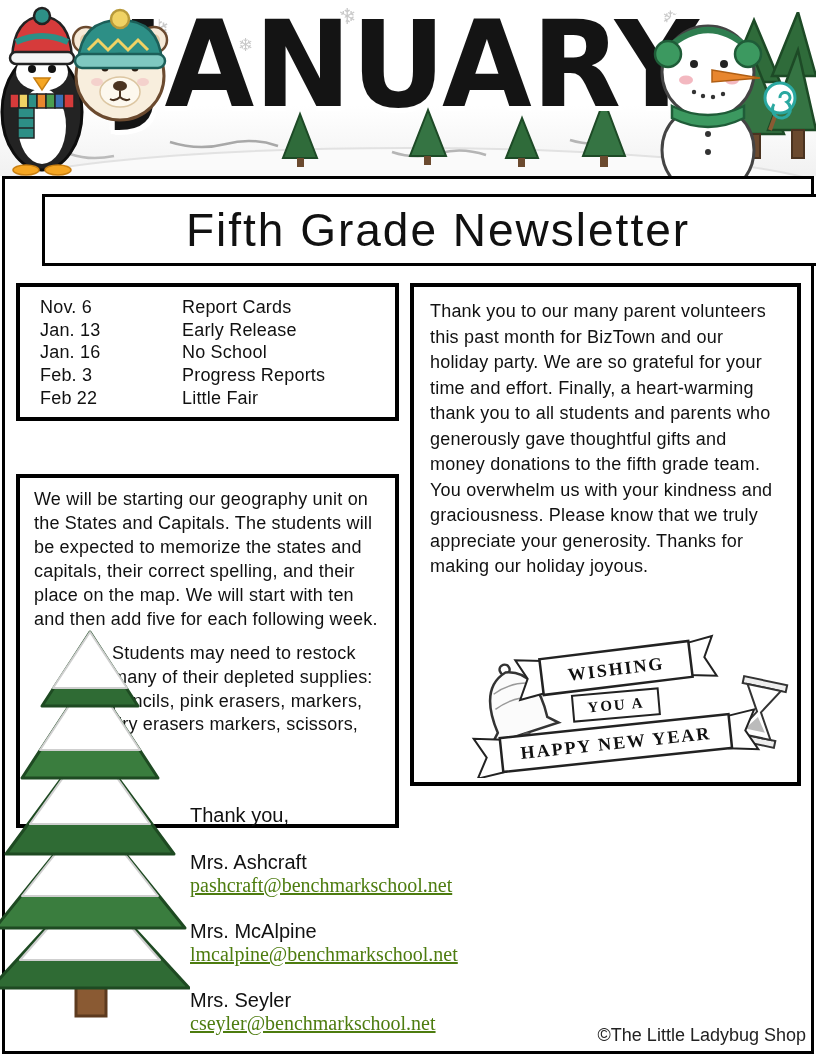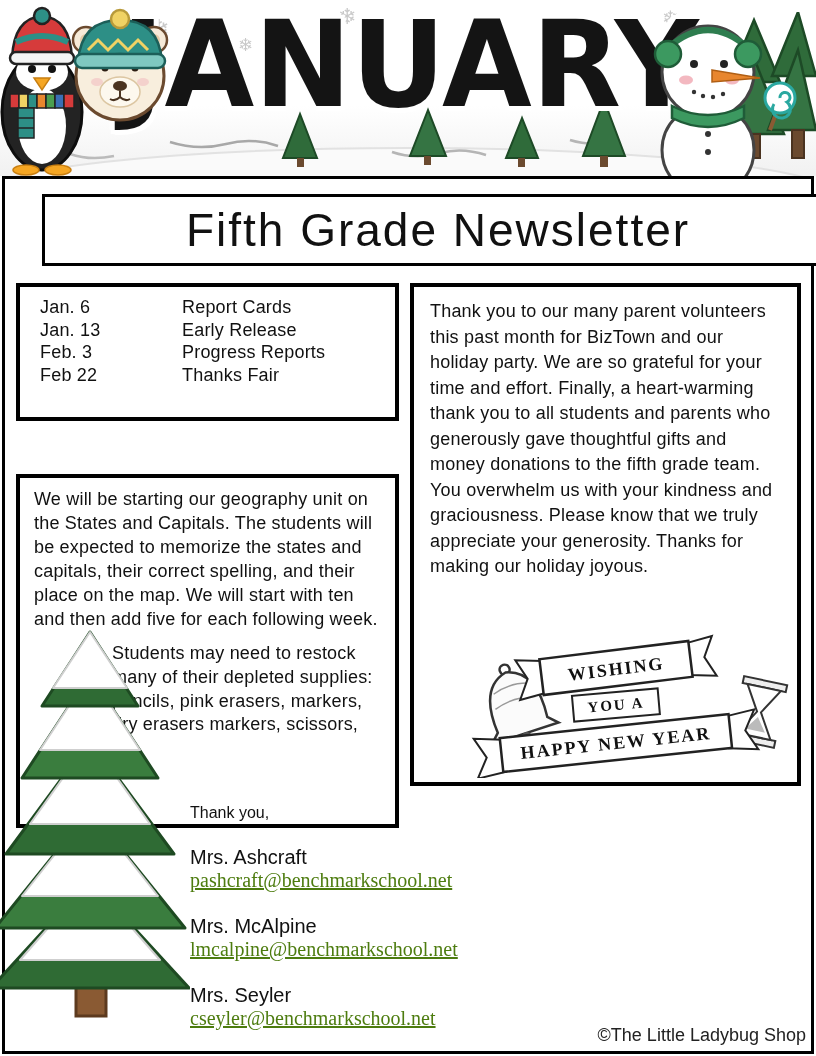--- a/index.html
+++ b/index.html
@@ -54,21 +54,21 @@
   .thanks-box{ left:410px; top:283px; width:391px; height:503px; padding:12px 14px 10px 16px; line-height:1.42; }
   .ribbon-wrap { position:absolute; right:6px; bottom:4px; width:350px; height:150px; }
   .ribbon-text { font-family:"Liberation Serif", serif; font-weight:bold; font-size:18px; letter-spacing:2px; fill:#111; }
   .ribbon-text.small { font-size:15px; }
 
   
   .big-tree { position:absolute; left:-10px; top:628px; width:200px; height:392px; z-index:5; }
 
   
   .signature { position:absolute; left:190px; top:804px; width:580px; }
-  .salutation { font-size:16px; margin-bottom:24px; }
+  .salutation { font-size:20px; margin-bottom:24px; }
   .contact-row { display:flex; align-items:baseline; margin-bottom:23px; font-size:20px;flex-direction:column; }
   .contact-name { width:155px; flex:none; }
   .email-link { color:#4d7c0f; text-decoration:underline; cursor:pointer;font-family:Liberation Serif, serif; }
 
   .credit { position:absolute; right:10px; bottom:10px; font-size:18px; color:#222; }
 </style>
 </head>
 <body>
 
 <div class="page">
@@ -189,34 +189,38 @@
   </div>
 
   <div class="frame"></div>
 
   <div class="masthead">
     <span>Fifth Grade Newsletter</span>
   </div>
 
   <div class="box dates-box">
     <div class="date-row">
-      <span class="date-col">Jan. 6</span>
+      <span class="date-col">Nov. 6</span>
       <span>Report Cards</span>
     </div>
     <div class="date-row">
       <span class="date-col">Jan. 13</span>
       <span>Early Release</span>
     </div>
     <div class="date-row">
+      <span class="date-col">Jan. 16</span>
+      <span>No School</span>
+    </div>
+    <div class="date-row">
       <span class="date-col">Feb. 3</span>
       <span>Progress Reports</span>
     </div>
     <div class="date-row">
       <span class="date-col">Feb 22</span>
-      <span>Thanks Fair</span>
+      <span>Little Fair</span>
     </div>
   </div>
 
   <div class="box geo-box">
     <div>We will be starting our geography unit on the States and Capitals.  The students will be expected to memorize the states and capitals, their correct spelling, and their place on the map.  We will start with ten and then add five for each following week.</div>
     <div class="geo-p2">Students may need to restock many of their depleted supplies:  pencils, pink erasers, markers, dry erasers markers, scissors, etc.</div>
   </div>
 
   <div class="box thanks-box">
     <div>Thank you to our many parent volunteers this past month for BizTown and our holiday party.  We are so grateful for your time and effort.  Finally, a heart-warming thank you to all students and parents who generously gave thoughtful gifts and money donations to the fifth grade team.  You overwhelm us with your kindness and graciousness.  Please know that we truly appreciate your generosity.  Thanks for making our holiday joyous.</div>

